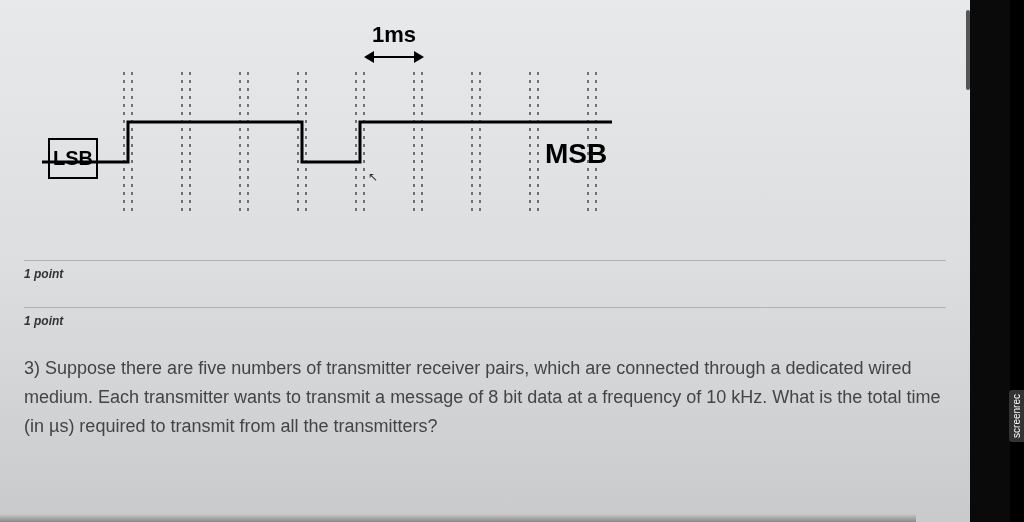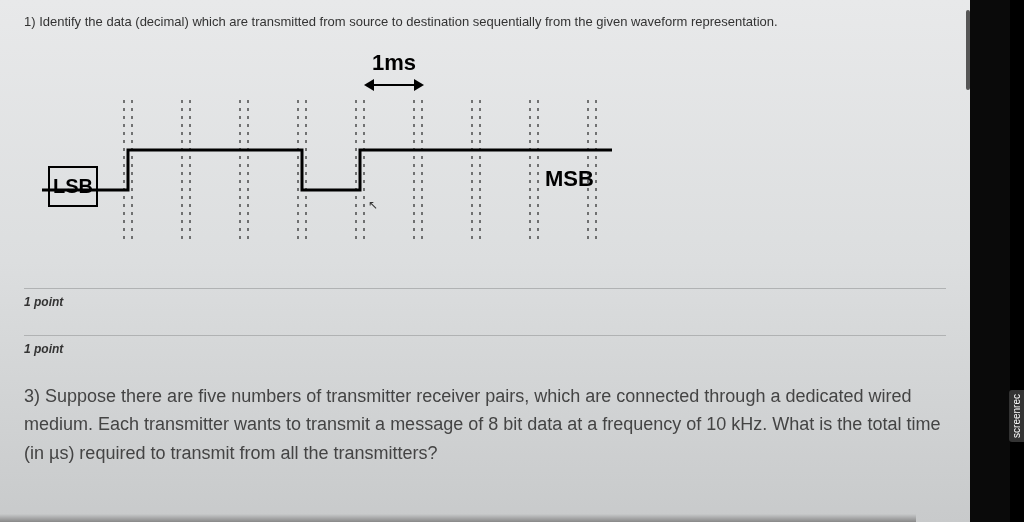--- a/index.html
+++ b/index.html
@@ -94,21 +94,21 @@
       font-weight: 700;
       color: #000;
       background: transparent;
       border: 2px solid #000;
       padding: 7px 3px;
     }
     .msb-label {
       position: absolute;
       top: 116px;
       left: 503px;
-      font-size: 22px;
+      font-size: 28px;
       font-weight: 700;
       color: #000;
     }
     .cursor-icon {
       position: absolute;
       top: 148px;
       left: 326px;
       font-size: 12px;
       color: #333;
     }
@@ -186,24 +186,20 @@
       height: 8px;
       background: linear-gradient(180deg, #c8cacb 0%, #888 100%);
     }
   </style>
 </head>
 <body>
 
 <div class="screen-area">
   <div class="content">
 
-    <div class="question q1">
-      <span>1)</span>
-      <span>Identify the data (decimal) which are transmitted from source to destination sequentially from the given waveform representation.</span>
-    </div>
 
     <div class="waveform-container">
       <div class="time-label">1ms</div>
       <div class="arrow">
         <div class="arrow-left"></div>
         <div class="arrow-line"></div>
         <div class="arrow-right"></div>
       </div>
 
       <svg class="waveform-svg" width="580" height="180">

